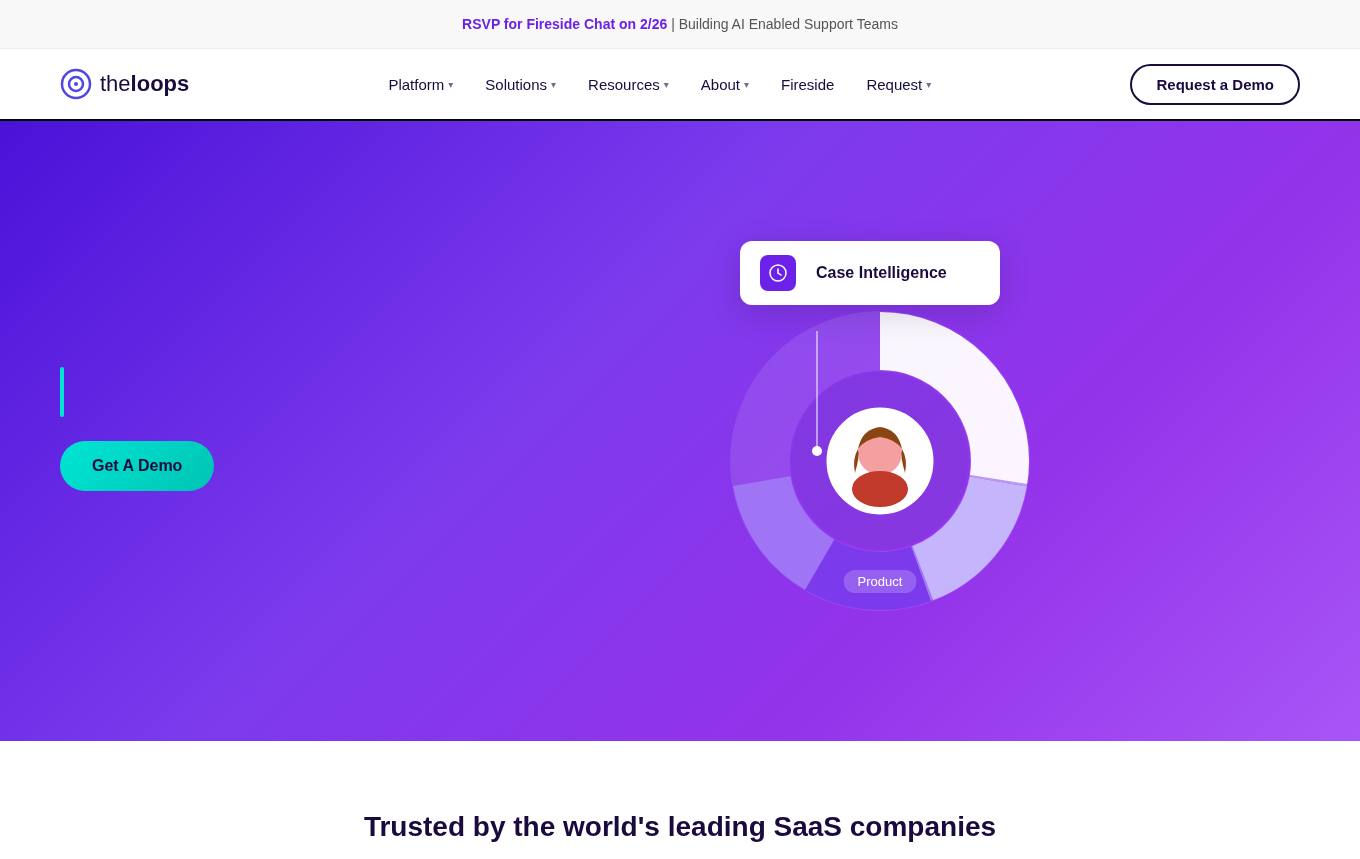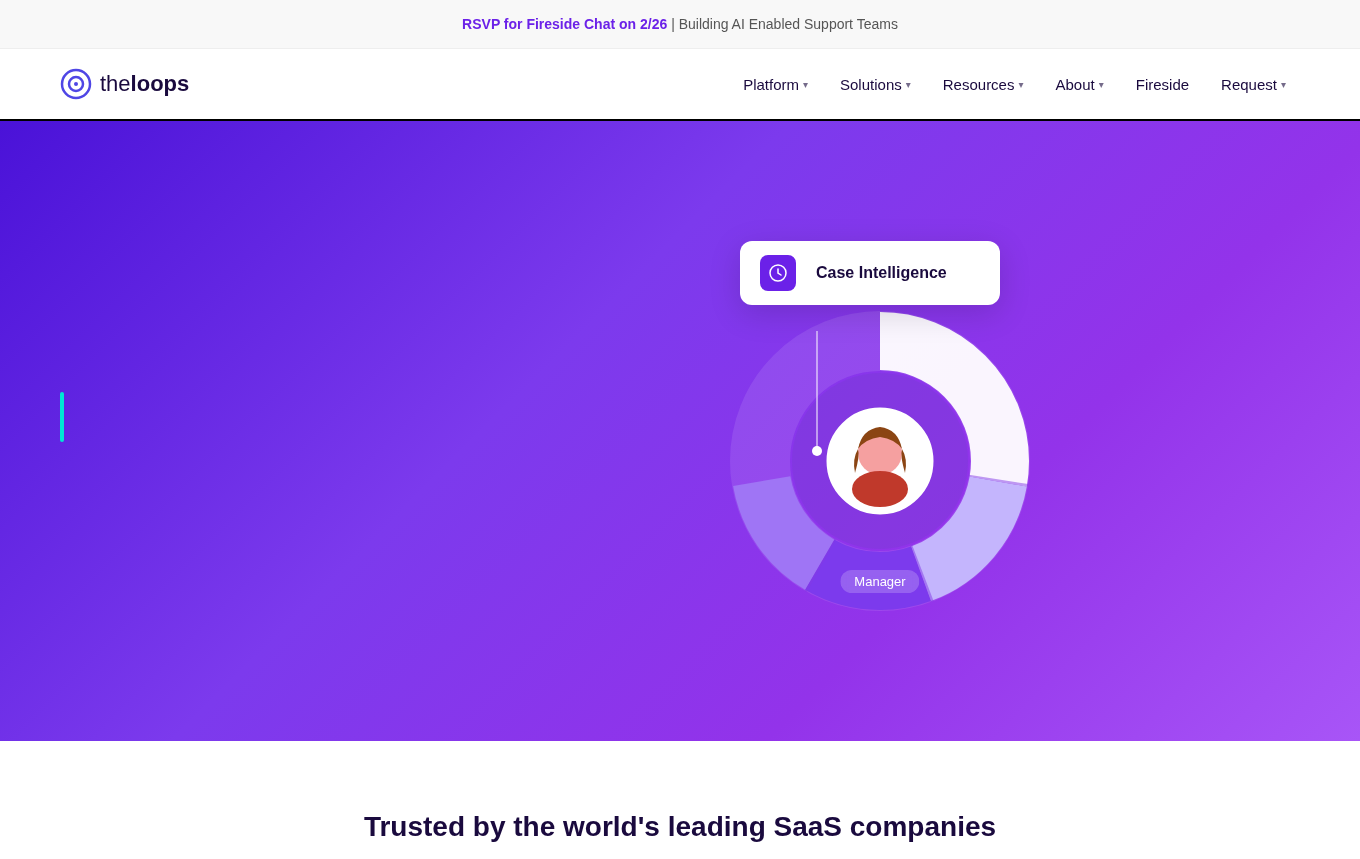--- a/index.html
+++ b/index.html
@@ -286,26 +286,28 @@
     </a>
     <a class="nav-item nav-customers" href="#">
       <span>Fireside</span>
     </a>
     <a class="nav-item nav-pricing" href="#">
       <span>Request</span>
       <span class="chevron">▾</span>
     </a>
   </nav>
 
+  <button class="request-demo-btn">Request a Demo</button>
 </header>
 
 <section class="hero">
   <div class="hero-content">
     <div class="hero-accent-line"></div>
     <div class="hero-buttons">
+      <button class="btn-demo">Get A Demo</button>
     </div>
   </div>
 
   <div class="hero-visual">
 
     <div class="case-intelligence-card">
       <div class="ci-icon">
         <svg width="20" height="20" viewBox="0 0 20 20" fill="none">
           <circle cx="10" cy="10" r="8" stroke="white" stroke-width="1.5" fill="none"></circle>
           <path d="M10 6v4l3 2" stroke="white" stroke-width="1.5" stroke-linecap="round"></path>
@@ -345,21 +347,21 @@
         <circle cx="160" cy="152" r="22" fill="#f5a0a0"></circle>
         <ellipse cx="160" cy="188" rx="28" ry="18" fill="#c0392b"></ellipse>
 
         <path d="M138 148 Q142 128 160 126 Q178 128 182 148 Q175 138 160 136 Q145 138 138 148Z" fill="#8B4513"></path>
         <path d="M182 148 Q188 158 185 172 Q180 155 182 148Z" fill="#8B4513"></path>
         <path d="M138 148 Q132 158 135 172 Q140 155 138 148Z" fill="#8B4513"></path>
         <circle cx="160" cy="160" r="50" fill="none" stroke="white" stroke-width="3"></circle>
       </svg>
 
       
-      <div style="position:absolute; bottom: 28px; left:50%; transform:translateX(-50%); background:rgba(255,255,255,0.2); color:#fff; font-size:13px; padding:4px 14px; border-radius:20px; backdrop-filter:blur(4px); white-space:nowrap;">Manager</div>
+      <div style="position:absolute; bottom: 28px; left:50%; transform:translateX(-50%); background:rgba(255,255,255,0.2); color:#fff; font-size:13px; padding:4px 14px; border-radius:20px; backdrop-filter:blur(4px); white-space:nowrap;">Product</div>
     </div>
   </div>
 </section>
 
 <section class="trusted-section">
   <h2 class="trusted-title">Trusted by the world's leading SaaS companies</h2>
 
 </section>
 
 </body></html>

